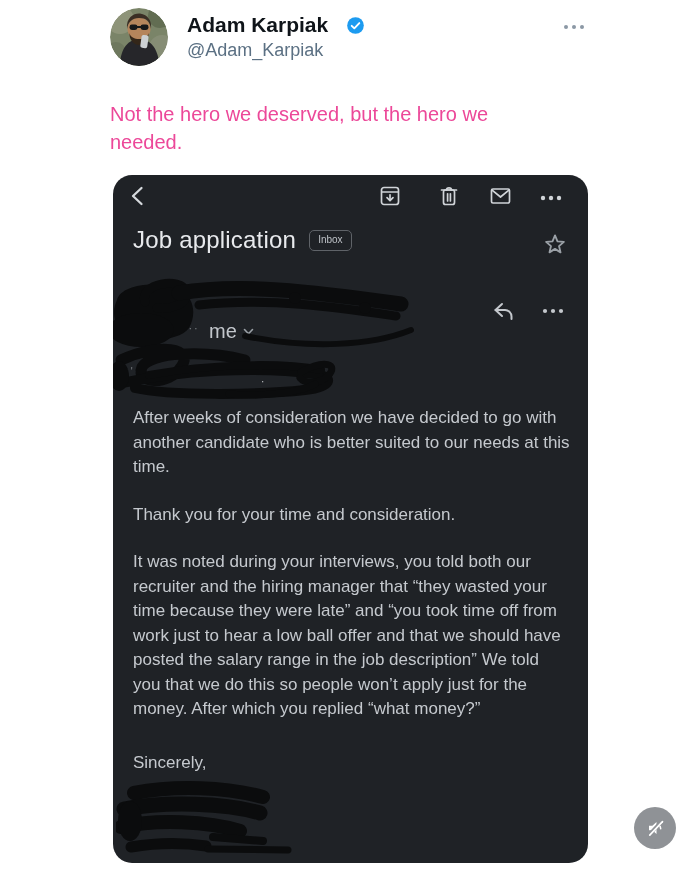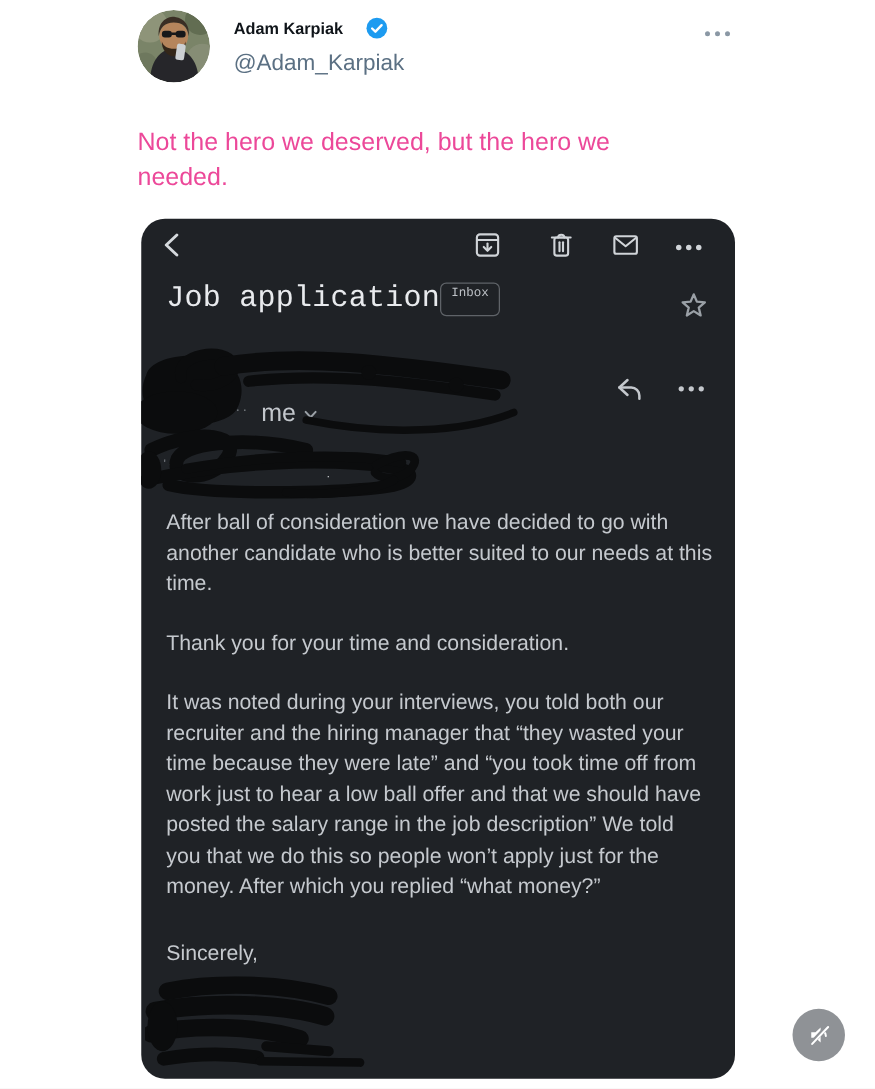--- a/index.html
+++ b/index.html
@@ -3,28 +3,28 @@
 <meta charset="utf-8">
 <style>
   html,body{margin:0;padding:0;background:#ffffff;}
   *{box-sizing:border-box;}
   #canvas{
     position:relative;width:700px;height:871px;background:#ffffff;overflow:hidden;
     font-family:"Liberation Sans", sans-serif;
   }
   
   .avatar{position:absolute;left:110px;top:8px;width:58px;height:58px;border-radius:50%;overflow:hidden;}
-  .author-name{position:absolute;left:187px;top:13px;font-size:13px;font-weight:700;color:#0f1419;display:flex;align-items:center;gap:18px;}
+  .author-name{position:absolute;left:187px;top:13px;font-size:21px;font-weight:700;color:#0f1419;display:flex;align-items:center;gap:18px;}
   .handle{position:absolute;left:187px;top:40px;font-size:18px;color:#5b7083;}
   .tweet-more{position:absolute;left:560px;top:18px;width:28px;height:18px;display:flex;align-items:center;justify-content:center;cursor:pointer;}
   .tweet-text{position:absolute;left:110px;top:100px;width:445px;font-size:20px;line-height:28px;color:#ec4899;}
   
   .email-card{position:absolute;left:113px;top:175px;width:475px;height:688px;background:#1f2226;border-radius:19px;overflow:hidden;}
   .toolbar-icon{position:absolute;top:8px;width:26px;height:26px;display:flex;align-items:center;justify-content:center;cursor:pointer;}
-  .subject-row{position:absolute;left:20px;top:51px;display:flex;font-family:Liberation Mono, monospace;}
+  .subject-row{position:absolute;left:20px;top:51px;display:flex;align-items:center;gap:13px;}
   .subject{font-size:24px;font-weight:400;color:#e8eaed;letter-spacing:.2px;}
   .inbox-chip{border:1.5px solid #5f6368;border-radius:5px;padding:2px 8px 3px;font-size:10px;color:#bdc1c6;line-height:14px;}
   .star-btn{position:absolute;left:428px;top:56px;width:28px;height:28px;display:flex;align-items:center;justify-content:center;cursor:pointer;}
   .sender-area{position:absolute;left:0;top:95px;width:475px;height:138px;}
   .remnant{position:absolute;color:rgba(195,200,206,.55);font-size:11px;letter-spacing:2px;white-space:nowrap;}
   .me-label{position:absolute;left:96px;top:50px;display:flex;align-items:center;gap:6px;font-size:20px;color:#c3c7cc;cursor:pointer;}
   .reply-btn{position:absolute;left:376px;top:28px;width:28px;height:28px;display:flex;align-items:center;justify-content:center;cursor:pointer;}
   .sender-more{position:absolute;left:427px;top:33px;width:26px;height:16px;display:flex;align-items:center;justify-content:center;cursor:pointer;}
   .email-body{position:absolute;left:20px;top:231px;width:438px;font-size:17px;line-height:24.5px;color:#c5c9ce;}
   .email-body p{margin:0 0 23px 0;}
@@ -169,21 +169,21 @@
           <path d="M8,112 C70,98 150,94 206,102 C226,105 223,115 196,118 C150,123 60,124 26,116" stroke-width="10"></path>
           <path d="M40,103 C100,92 172,90 212,98" stroke-width="8"></path>
           <path d="M192,100 C216,87 230,92 219,104 C211,112 196,112 191,106" stroke-width="7"></path>
           <path d="M206,112 C190,121 150,125 120,122" stroke-width="7"></path>
           <ellipse cx="10" cy="104" rx="10" ry="15" fill="#0b0c0d" stroke="none"></ellipse>
         </g>
       </svg>
     </div>
 
     <div class="email-body">
-      <p>After ball of consideration we have decided to go with another candidate who is better suited to our needs at this time.</p>
+      <p>After weeks of consideration we have decided to go with another candidate who is better suited to our needs at this time.</p>
       <p>Thank you for your time and consideration.</p>
       <p>It was noted during your interviews, you told both our recruiter and the hiring manager that “they wasted your time because they were late” and “you took time off from work just to hear a low ball offer and that we should have posted the salary range in the job description” We told you that we do this so people won’t apply just for the money. After which you replied “what money?”</p>
     </div>
     <div class="signoff">Sincerely,</div>
 
     <svg class="scribble" style="left:3px;top:606px;" width="188" height="80" viewBox="0 0 188 80">
       <g stroke="#0b0c0d" fill="none" stroke-linecap="round">
         <path d="M18,12 C60,4 110,6 147,16" stroke-width="14"></path>
         <path d="M8,28 C50,20 110,22 144,32" stroke-width="15"></path>
         <path d="M5,46 C40,38 92,40 124,50" stroke-width="14"></path>

